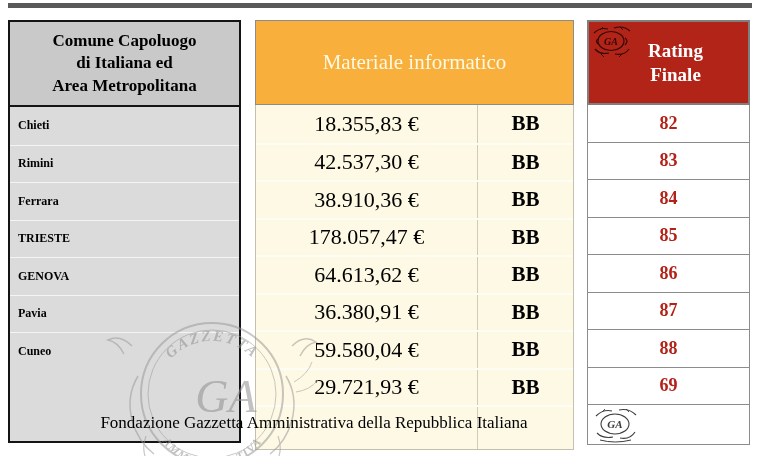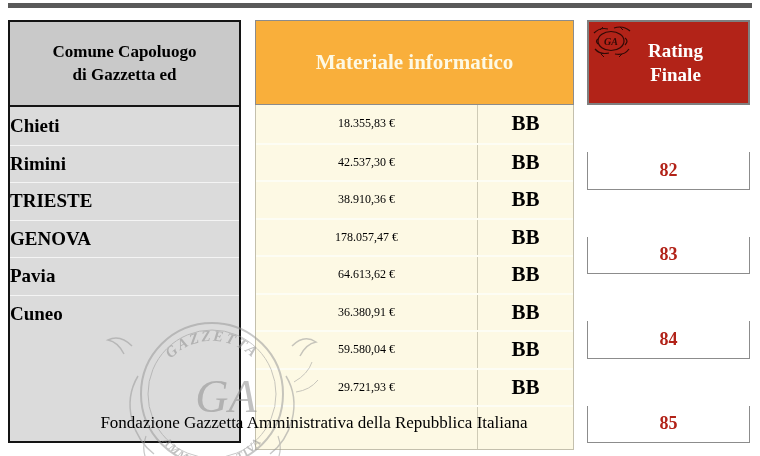--- a/index.html
+++ b/index.html
@@ -17,40 +17,40 @@
     border:2px solid #141414;box-sizing:border-box;background:#DBDBDB;
   }
   .left-header{
     height:85px;box-sizing:border-box;background:#C9C9C9;
     border-bottom:2px solid #141414;
     display:flex;flex-direction:column;justify-content:center;align-items:center;
     font-weight:bold;font-size:17px;line-height:1.32;text-align:center;
   }
   .lrow{
     height:37.5px;box-sizing:border-box;display:flex;align-items:center;
-    padding-left:0;font-weight:bold;font-size:19px;border-top:1.5px solid #F4F4F4;
+    padding-left:8px;font-weight:bold;font-size:12px;border-top:1.5px solid #F4F4F4;
   }
   .lrow:first-child{border-top:none;}
 
   
   .mid-col{position:absolute;left:255px;top:20px;width:319px;}
   .mid-header{
     height:85px;box-sizing:border-box;background:#F9AF3B;
     border:1px solid #8C8C8C;
     display:flex;justify-content:center;align-items:center;
-    color:#FDF9E4;font-weight:bold;font-size:21px;
+    color:#FDF9E4;font-weight:normal;font-size:21px;
   }
   .mid-body{
     box-sizing:border-box;border:1px solid #C4C0AD;border-top:none;background:#FDF9E4;
   }
   .mrow{display:flex;height:37.5px;box-sizing:border-box;border-top:2px solid #FDFDF4;}
   .mrow:first-child{border-top:none;}
   .m-val{
     width:221px;box-sizing:border-box;display:flex;align-items:center;justify-content:center;
-    font-size:12px;
+    font-size:22px;
     text-align:center;
   }
   .m-bb{
     flex:1;box-sizing:border-box;border-left:1px solid #CFCBB6;
     display:flex;align-items:center;justify-content:center;
     font-weight:bold;font-size:21px;
   }
   .mrow.mfooter{height:44px;}
 
   
@@ -60,46 +60,48 @@
     border:2px solid #7F7F7F;position:relative;
     display:flex;flex-direction:column;justify-content:center;align-items:center;
     color:#fff;font-weight:bold;font-size:19px;line-height:1.25;text-align:center;
     padding-left:14px;
   }
   .right-header .mini-emblem{position:absolute;left:1px;top:1px;}
   .r-cell{
     height:37.5px;box-sizing:border-box;background:#fff;
     border:1px solid #8C8C8C;border-top:none;
     display:flex;align-items:center;justify-content:center;
-    color:#B22218;font-weight:bold;font-size:18px;margin-top:47px;
+    color:#B22218;font-weight:bold;font-size:18px;
   }
   .r-cell.rfooter{height:40px;justify-content:flex-start;padding-left:2px;}
 
   
   .foot-text{
     position:absolute;left:8px;top:413px;width:612px;z-index:8;
     text-align:center;font-size:17px;color:#000;
   }
 
   
   .watermark{position:absolute;left:80px;top:316px;z-index:6;opacity:0.55;pointer-events:none;}
 </style>
 </head>
 <body>
 
 <div class="topbar"></div>
 
 <div class="left-col">
   <div class="left-header">
     <span>Comune Capoluogo</span>
-    <span>di Gazzetta ed</span>
+    <span>di Italiana ed</span>
+    <span>Area Metropolitana</span>
   </div>
   <div>
       <div class="lrow">Chieti</div>
       <div class="lrow">Rimini</div>
+      <div class="lrow">Ferrara</div>
       <div class="lrow">TRIESTE</div>
       <div class="lrow">GENOVA</div>
       <div class="lrow">Pavia</div>
       <div class="lrow">Cuneo</div>
     </div>
 </div>
 
 <div class="mid-col">
   <div class="mid-header">
     <span>Materiale informatico</span>

